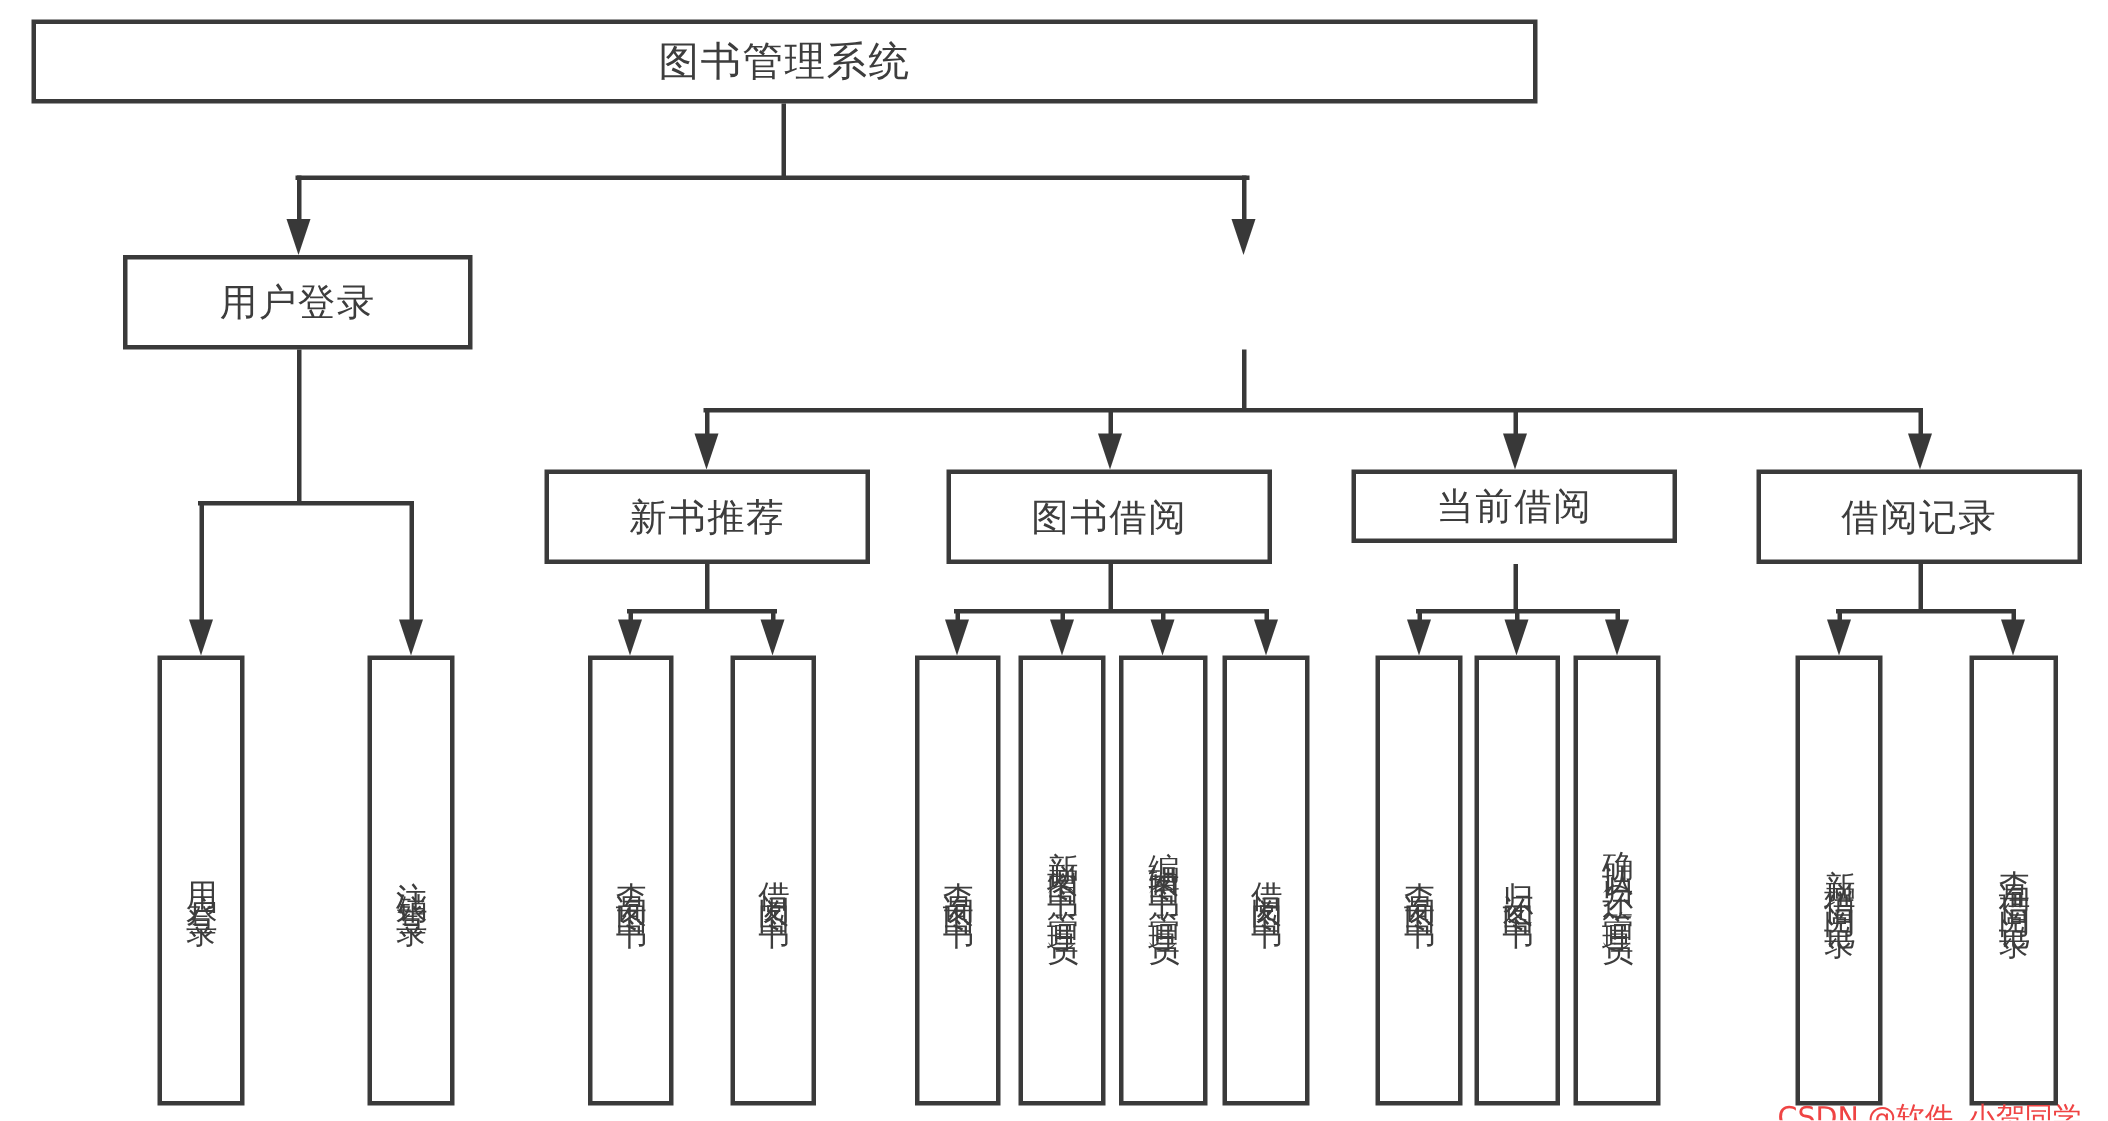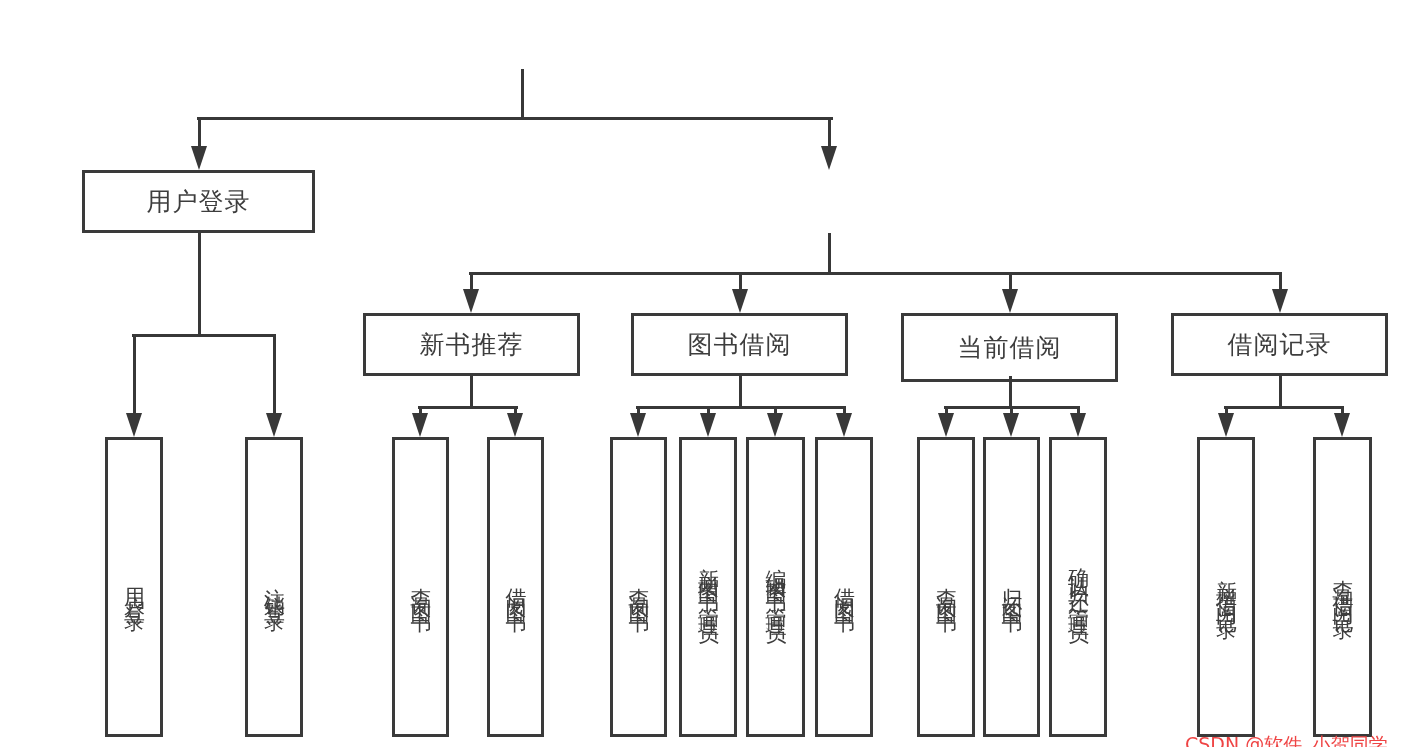--- a/index.html
+++ b/index.html
@@ -29,20 +29,23 @@
   .watermark{
     position:absolute;left:1185px;top:732px;z-index:5;
     color:#ef4444;font-size:19px;white-space:nowrap;
   }
 </style>
 </head>
 <body>
 
 <div class="canvas">
 
+  <div class="box h rootbox" style="left:21px;top:13px;width:1004px;height:56px;">
+    <span>图书管理系统</span>
+  </div>
 
   <div class="vline" style="left:521px;top:69px;height:50px;"></div>
   <div class="hline" style="left:197px;top:117px;width:636px;"></div>
   <div class="vline" style="left:198px;top:117px;height:31px;"></div>
   <div class="tri" style="left:191px;top:146px;"></div>
   <div class="vline" style="left:828px;top:117px;height:31px;"></div>
   <div class="tri" style="left:821px;top:146px;"></div>
 
   <div class="box h" style="left:82px;top:170px;width:233px;height:63px;">
     <span>用户登录</span>
@@ -65,21 +68,21 @@
   <div class="tri" style="left:1002px;top:289px;"></div>
   <div class="vline" style="left:1279px;top:272px;height:20px;"></div>
   <div class="tri" style="left:1272px;top:289px;"></div>
 
   <div class="box h" style="left:363px;top:313px;width:217px;height:63px;">
     <span>新书推荐</span>
   </div>
   <div class="box h" style="left:631px;top:313px;width:217px;height:63px;">
     <span>图书借阅</span>
   </div>
-  <div class="box h" style="left:901px;top:313px;width:217px;height:69px;">
+  <div class="box h" style="left:901px;top:313px;width:217px;height:49px;">
     <span>当前借阅</span>
   </div>
   <div class="box h" style="left:1171px;top:313px;width:217px;height:63px;">
     <span>借阅记录</span>
   </div>
 
   <div class="vline" style="left:470px;top:376px;height:32px;"></div>
   <div class="hline" style="left:418px;top:406px;width:100px;"></div>
   <div class="vline" style="left:419px;top:406px;height:10px;"></div>
   <div class="tri" style="left:412px;top:413px;"></div>

